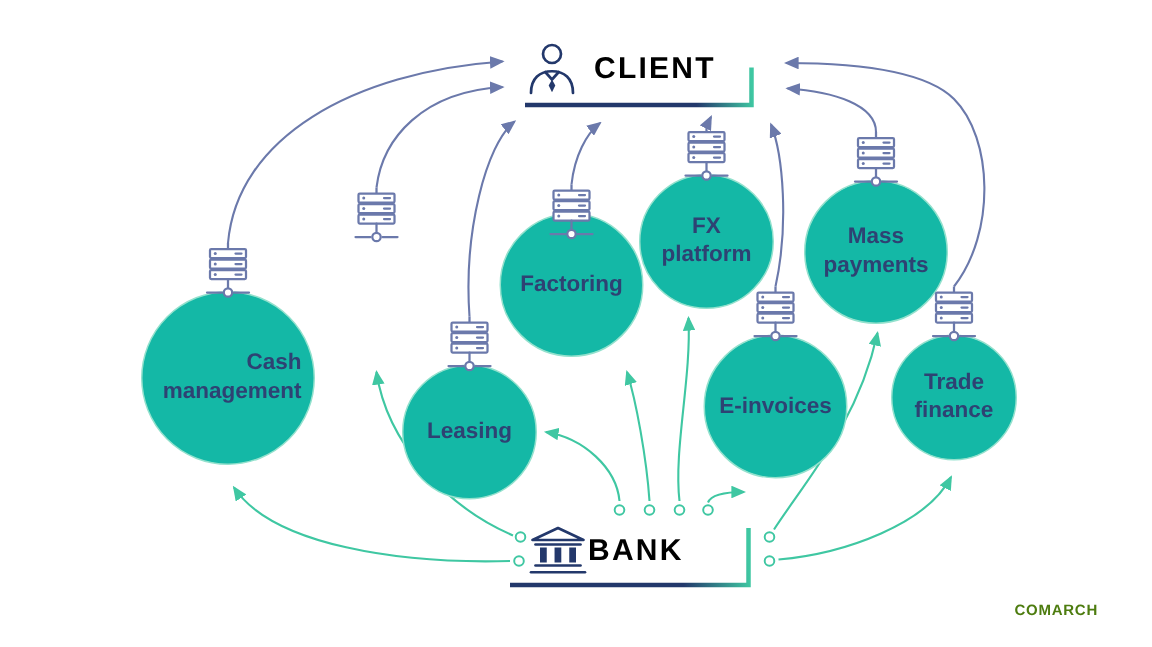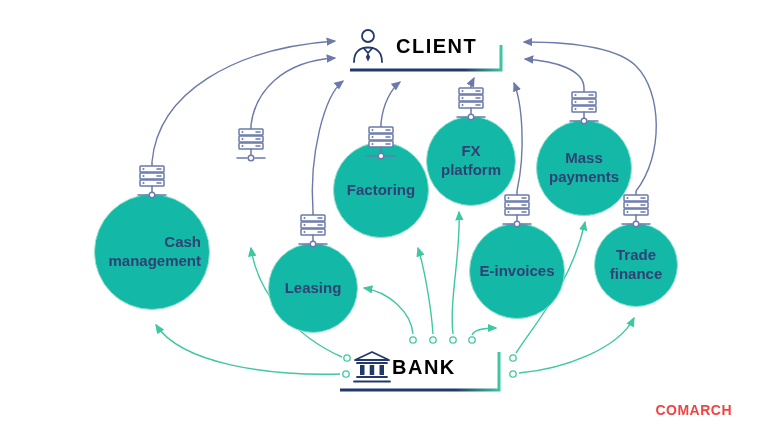--- a/index.html
+++ b/index.html
@@ -22,21 +22,21 @@
   .endpoint{
     position:absolute;z-index:4;display:flex;align-items:center;
   }
   .endpoint .title{
     color:#000000;font-weight:700;font-size:20px;letter-spacing:1.5px;
   }
   .client-block{left:350px;top:27px;gap:10px;}
   .bank-block{left:352px;top:350px;}
   .logo{
     position:absolute;z-index:4;right:36px;top:402px;
-    color:#ef4444;font-weight:700;font-size:14px;letter-spacing:0.5px;
+    color:#4d7c0f;font-weight:700;font-size:10px;letter-spacing:0.5px;
   }
 </style>
 </head>
 <body>
 
 <div class="stage">
 
   <svg class="wires" width="768" height="431" viewBox="0 0 768 431">
     <defs>
       <marker id="headNavy" markerWidth="7" markerHeight="6" refX="6" refY="3" orient="auto">

